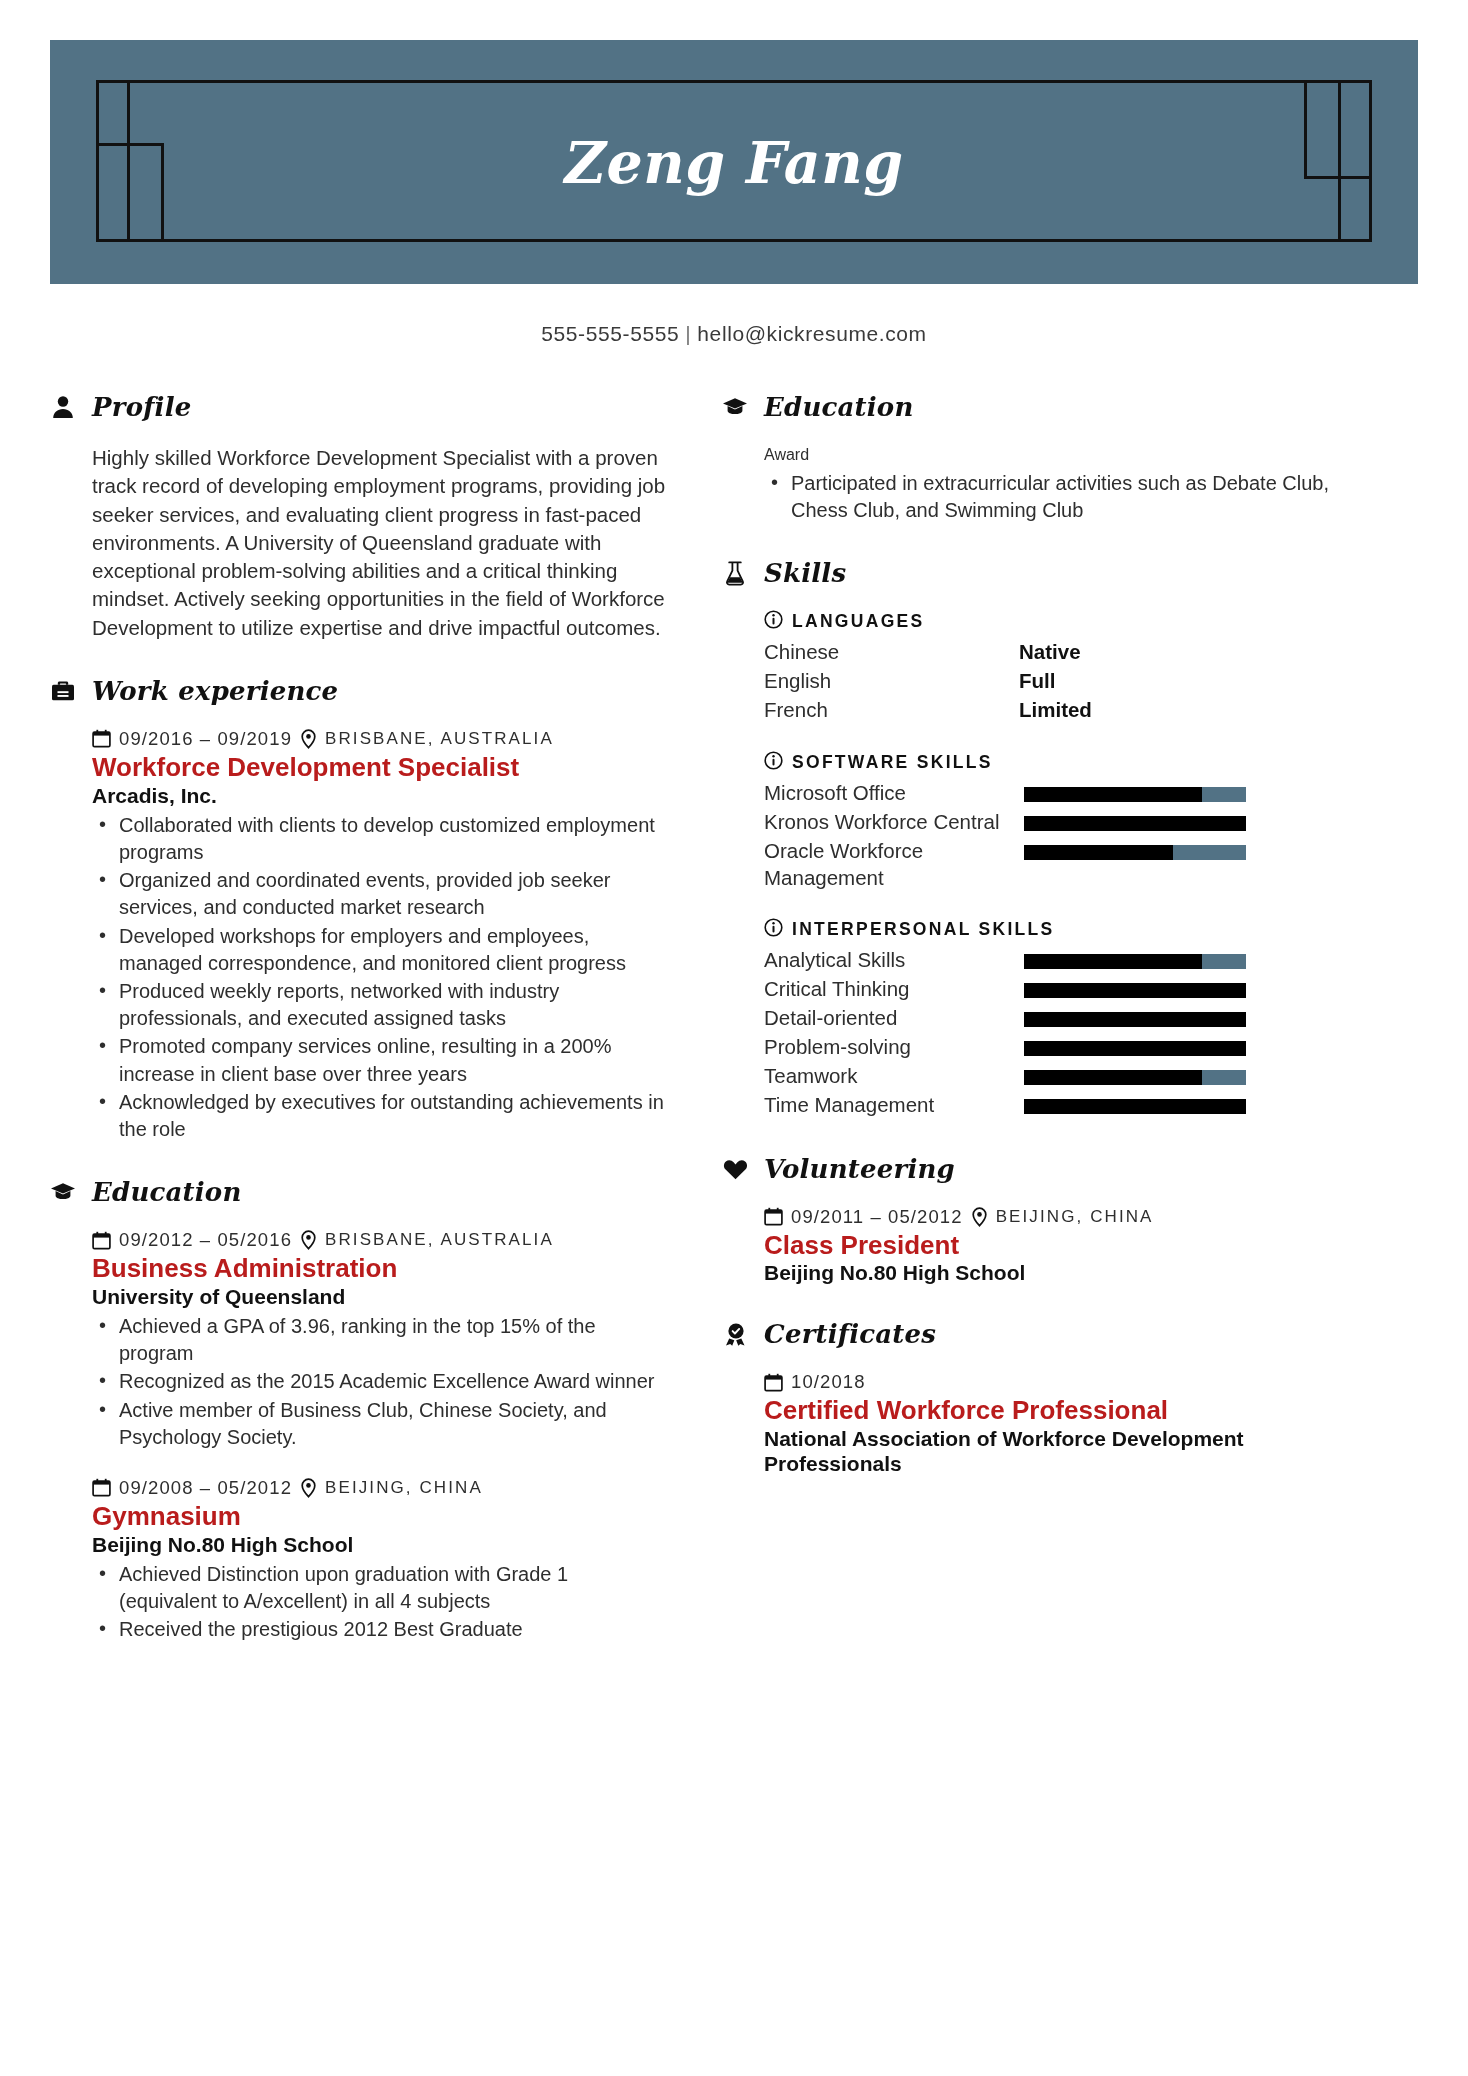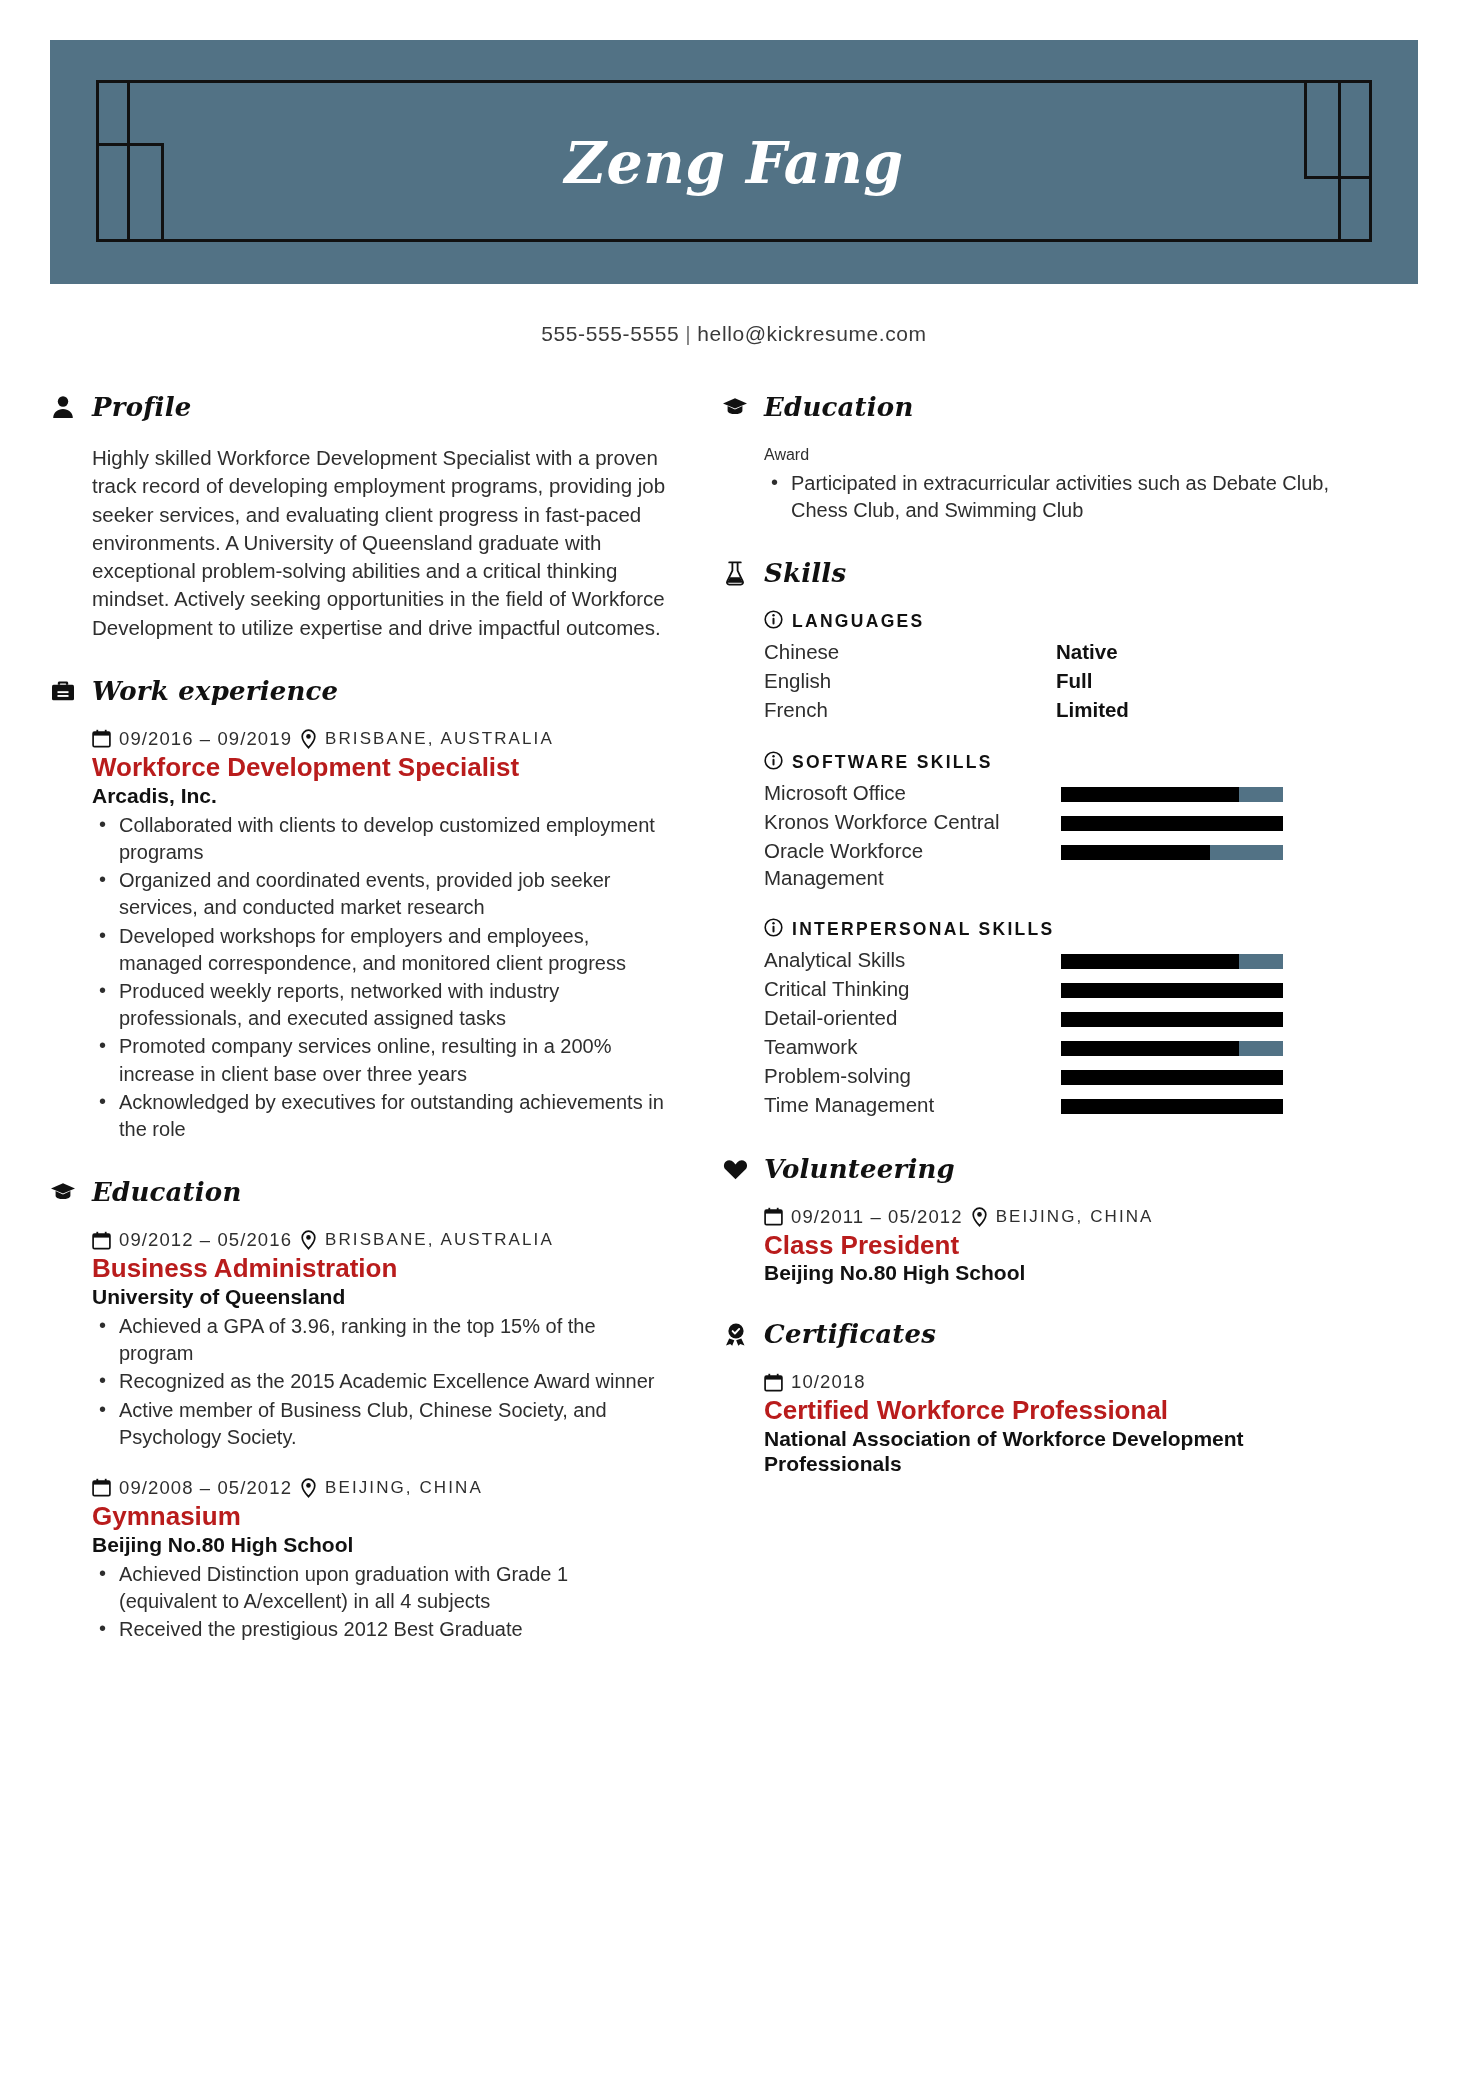--- a/index.html
+++ b/index.html
@@ -176,21 +176,20 @@
   .group-label {
     font-size: 17.5px;
     font-weight: bold;
     letter-spacing: 2.3px;
     color: #111111;
   }
   .skill-row {
     display: flex;
     align-items: flex-start;
     min-height: 29px;
-    gap: 37px;
   }
   .skill-name {
     width: 255px;
     flex: none;
     font-size: 20.5px;
     color: #2e2e2e;
     line-height: 1.33;
   }
   .skill-level {
     font-size: 20.5px;
@@ -490,29 +489,29 @@
                     <div class="bar-fill" style="width: 100%;"></div>
                   </div>
               </div>
               <div class="skill-row">
                 <div class="skill-name">Detail-oriented</div>
                 <div class="bar-wrap">
                     <div class="bar-fill" style="width: 100%;"></div>
                   </div>
               </div>
               <div class="skill-row">
+                <div class="skill-name">Problem-solving</div>
+                <div class="bar-wrap">
+                    <div class="bar-fill" style="width: 100%;"></div>
+                  </div>
+              </div>
+              <div class="skill-row">
                 <div class="skill-name">Teamwork</div>
                 <div class="bar-wrap">
                     <div class="bar-fill" style="width: 80%;"></div>
-                  </div>
-              </div>
-              <div class="skill-row">
-                <div class="skill-name">Problem-solving</div>
-                <div class="bar-wrap">
-                    <div class="bar-fill" style="width: 100%;"></div>
                   </div>
               </div>
               <div class="skill-row">
                 <div class="skill-name">Time Management</div>
                 <div class="bar-wrap">
                     <div class="bar-fill" style="width: 100%;"></div>
                   </div>
               </div>
             </div>
           </div>

